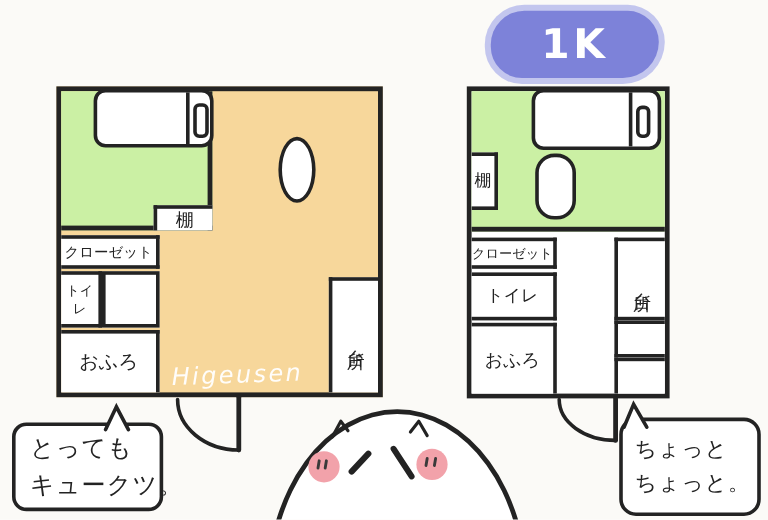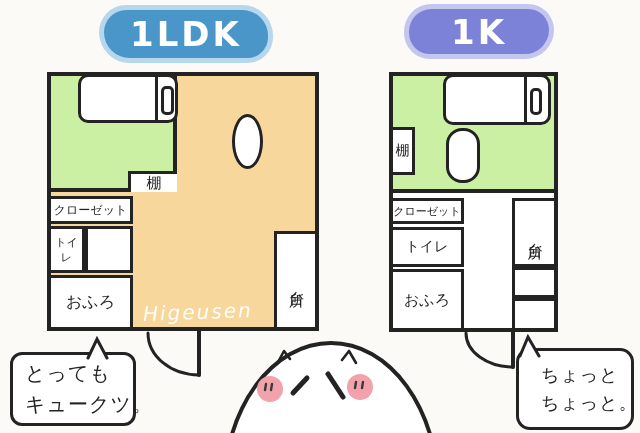--- a/index.html
+++ b/index.html
@@ -6,21 +6,21 @@
   #stage{
     position:relative;width:640px;height:433px;overflow:hidden;
     background:#fbfaf7;font-family:"DejaVu Sans",sans-serif;color:#232323;
   }
   .badge{
     position:absolute;display:flex;align-items:center;justify-content:center;
     color:#fff;font-weight:700;font-size:34px;letter-spacing:3px;
   }
   #badge-1ldk{left:104px;top:10px;width:164px;height:48px;background:#4a96c8;
     border-radius:26px 30px 24px 30px;box-shadow:0 0 0 5px #b7d7ec;}
-  #badge-1k{left:409px;top:9px;width:140px;height:45px;background:#7d82d9;
+  #badge-1k{left:409px;top:9px;width:140px;height:56px;background:#7d82d9;
     border-radius:28px 26px 30px 26px;box-shadow:0 0 0 5px #c3c6ee;}
   .plan{position:absolute;border:4px solid #232323;box-sizing:border-box;}
   #plan-1ldk{left:47px;top:72px;width:272px;height:259px;background:#f7d79b;}
   #plan-1k{left:389px;top:72px;width:169px;height:260px;background:#ffffff;}
   .room{
     position:absolute;background:#fff;border:3px solid #232323;box-sizing:border-box;
     display:flex;align-items:center;justify-content:center;text-align:center;
   }
   .vtext{writing-mode:vertical-rl;letter-spacing:2px;}
   .bed{position:absolute;background:#fff;border:3px solid #232323;box-sizing:border-box;border-radius:10px;}
@@ -36,33 +36,30 @@
   #head{
     position:absolute;left:222px;top:341px;width:210px;height:290px;
     background:#fff;border:4px solid #232323;border-radius:50%;z-index:2;
   }
   #face{position:absolute;left:0;top:0;z-index:3;pointer-events:none;}
   .bubble{
     position:absolute;background:#fff;border:3px solid #232323;box-sizing:border-box;z-index:4;
     display:flex;flex-direction:column;justify-content:center;
   }
   #bubble-left{left:10px;top:352px;width:126px;height:74px;border-radius:12px;padding-left:12px;}
-  #bubble-right{left:516px;top:348px;width:118px;height:82px;border-radius:14px;padding-left:22px;}
+  #bubble-right{left:516px;top:348px;width:118px;height:82px;border-radius:14px;padding-left:10px;}
   .bubble .line{font-size:20px;line-height:1.55;letter-spacing:1px;white-space:nowrap;}
   #bubble-right .line{font-size:18px;}
   .tailsvg{position:absolute;z-index:5;}
 </style>
 </head>
 <body>
 
 <div id="stage">
 
-  <div class="badge" id="badge-1ldk">
-    <span>1LDK</span>
-  </div>
   <div class="badge" id="badge-1k">
     <span>1K</span>
   </div>
 
   <div class="plan" id="plan-1ldk">
 
     <div class="greenroom" style="left:0;top:0;width:126px;height:116px;border-right:4px solid #232323;border-bottom:4px solid #232323;">
       <div class="bed" style="left:27px;top:-2px;width:100px;height:49px;">
         <div class="divider" style="left:74px;"></div>
         <div class="pillow" style="left:80px;top:9px;width:13px;height:29px;"></div>

